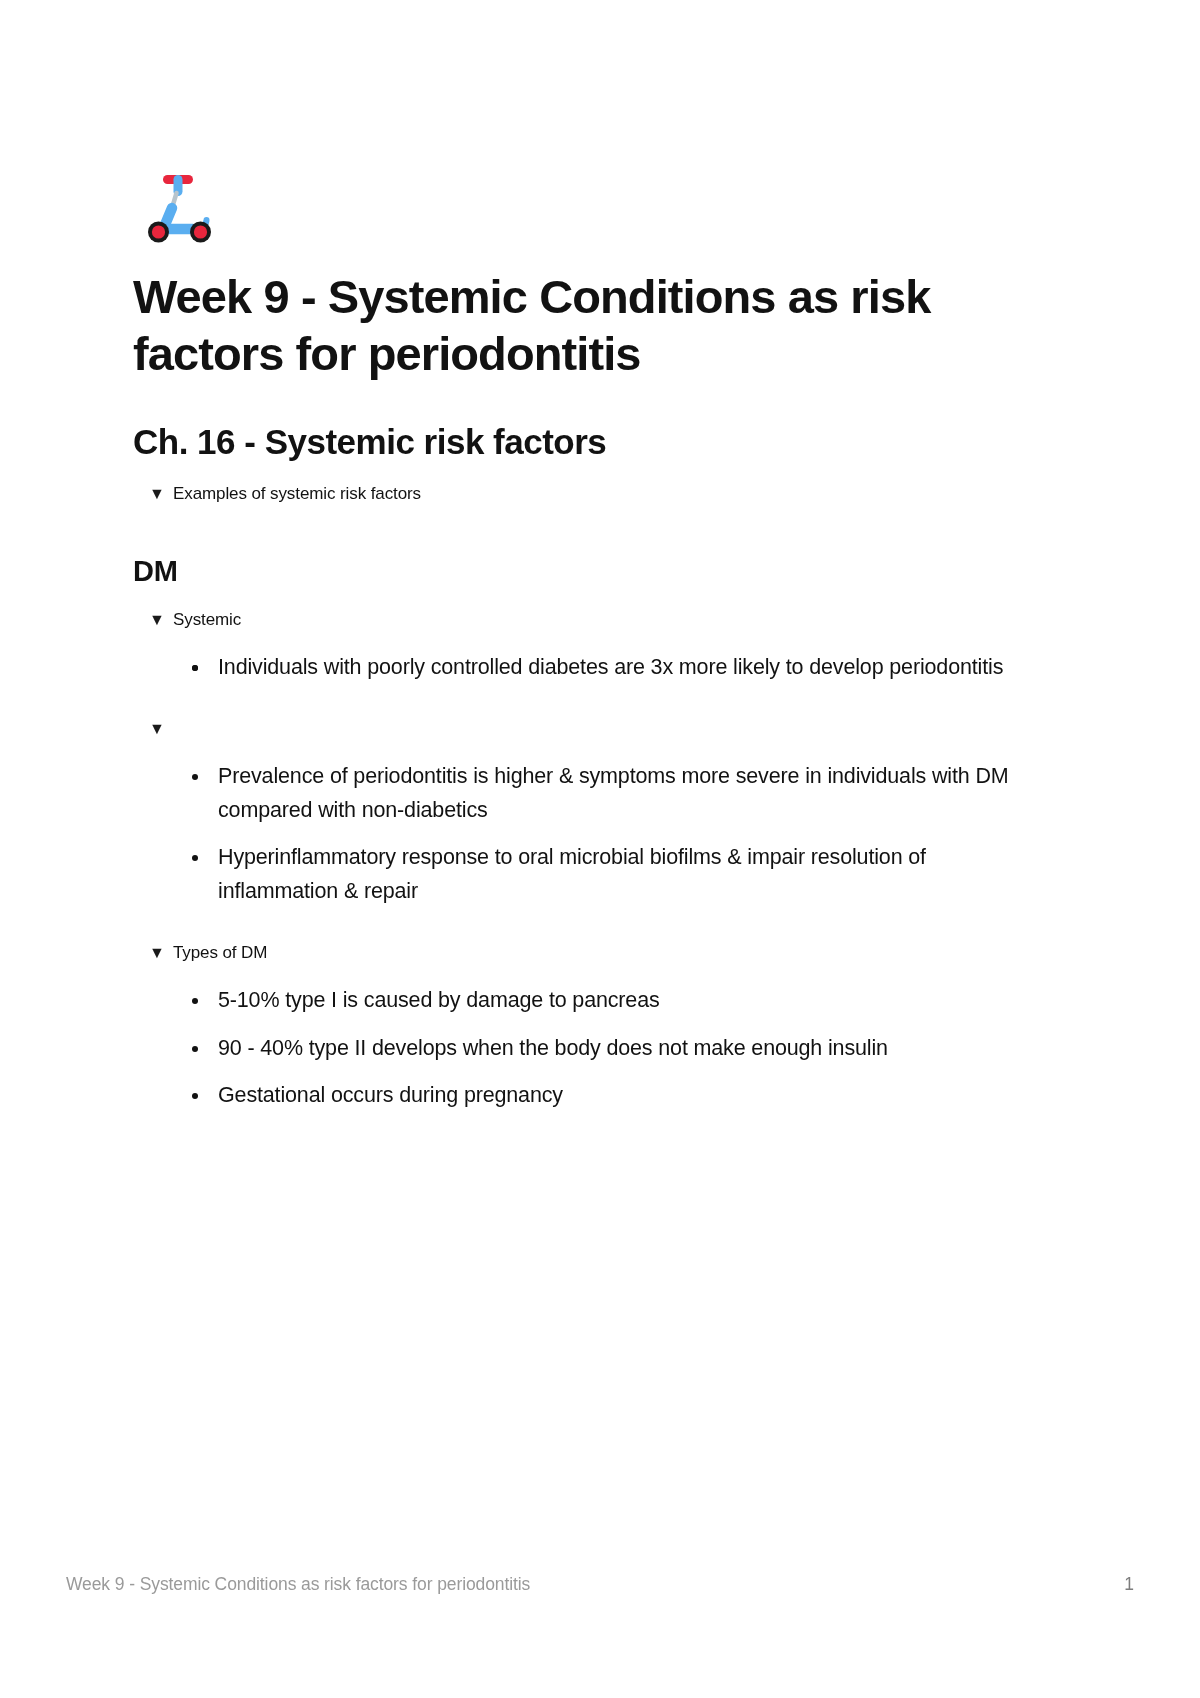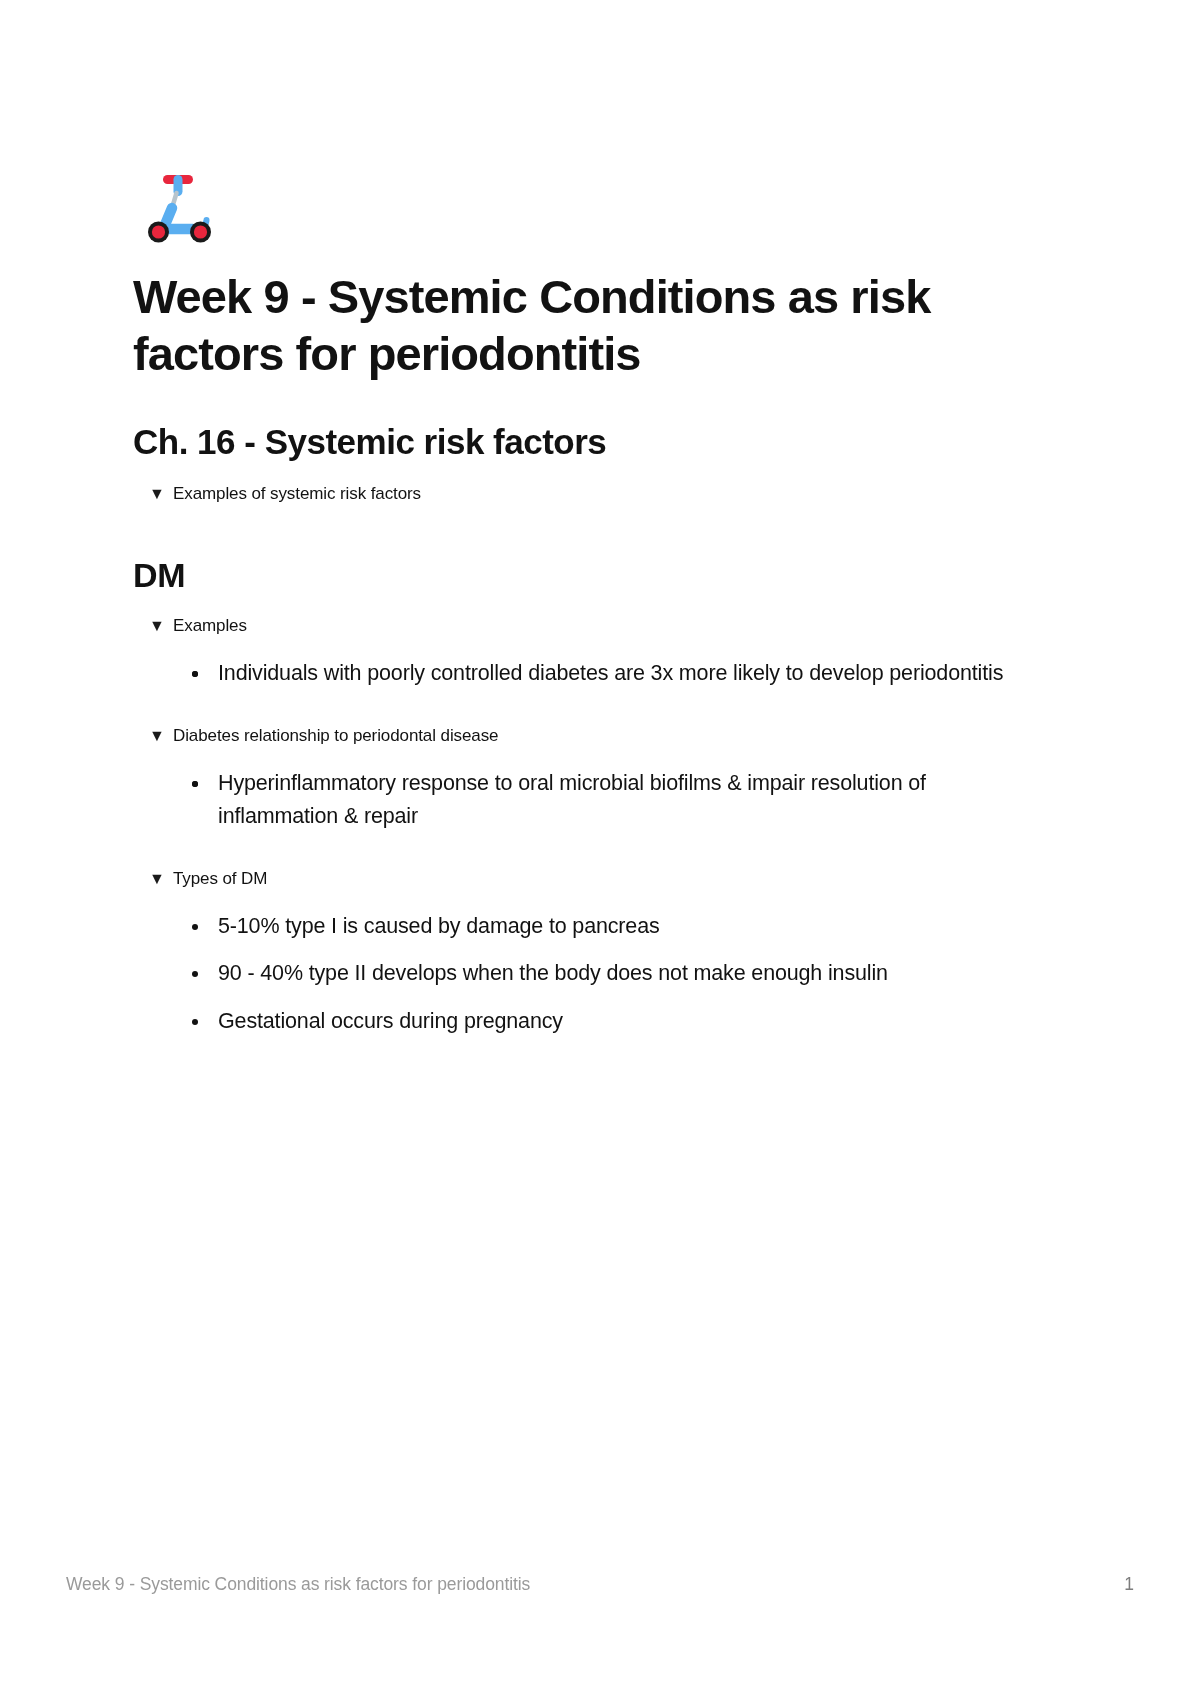--- a/index.html
+++ b/index.html
@@ -55,21 +55,21 @@
     font-size: 35px;
     line-height: 1.3;
     font-weight: 700;
     letter-spacing: -0.5px;
     margin: 0 0 13px 0;
     color: #121212;
   }
 
   
   .h2 {
-    font-size: 34px;
+    font-size: 29px;
     line-height: 1.3;
     font-weight: 600;
     letter-spacing: -0.3px;
     margin: 42px 0 12px 0;
     color: #121212;
   }
 
   
   .toggle {
     display: flex;
@@ -169,41 +169,41 @@
 
     <div class="toggle">
       <span class="toggle-arrow">▼</span>
       <span class="toggle-label">Examples of systemic risk factors</span>
     </div>
 
     <h3 class="h2">DM</h3>
 
     <div class="toggle">
       <span class="toggle-arrow">▼</span>
-      <span class="toggle-label">Examples</span>
+      <span class="toggle-label">Systemic</span>
     </div>
     <ul class="bullets">
       <li>
         <span class="dot"></span>
       </li>
       <li>
         <span class="dot"></span>
         <span>Individuals with poorly controlled diabetes are 3x more likely to develop periodontitis</span>
       </li>
     </ul>
 
     <div class="gap-sm"></div>
 
     <div class="toggle">
       <span class="toggle-arrow">▼</span>
-      <span class="toggle-label">Diabetes relationship to periodontal disease</span>
     </div>
     <ul class="bullets">
       <li>
         <span class="dot"></span>
+        <span>Prevalence of periodontitis is higher &amp; symptoms more severe in individuals with DM compared with non-diabetics</span>
       </li>
       <li>
         <span class="dot"></span>
         <span>Hyperinflammatory response to oral microbial biofilms &amp; impair resolution of inflammation &amp; repair</span>
       </li>
     </ul>
 
     <div class="gap-sm"></div>
 
     <div class="toggle">

